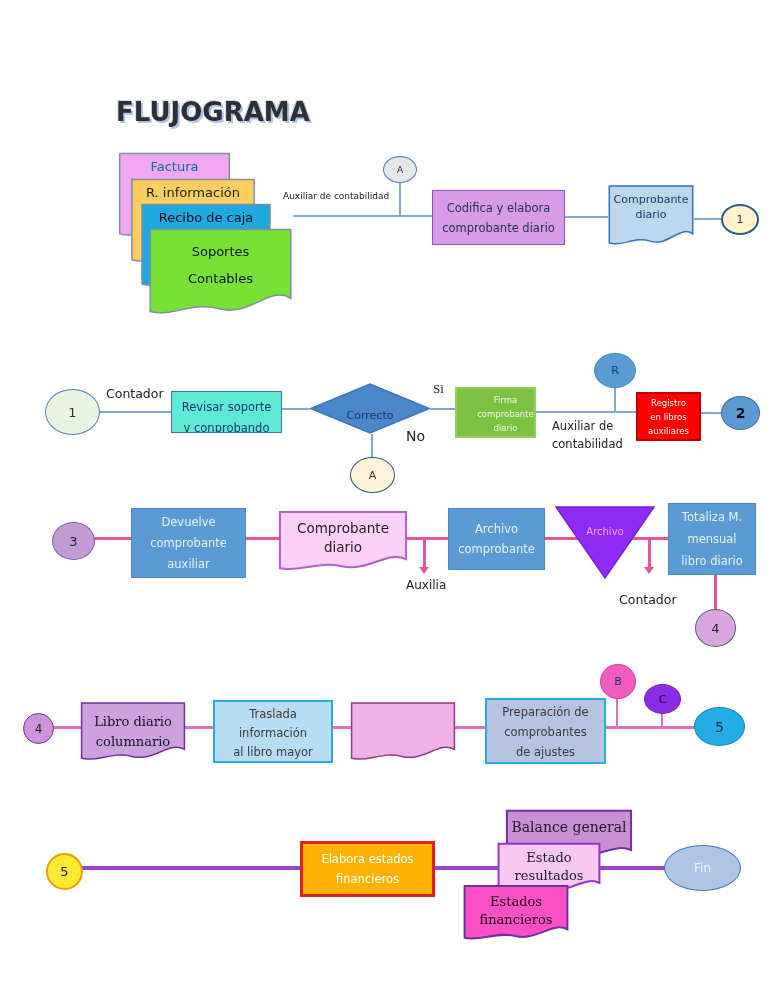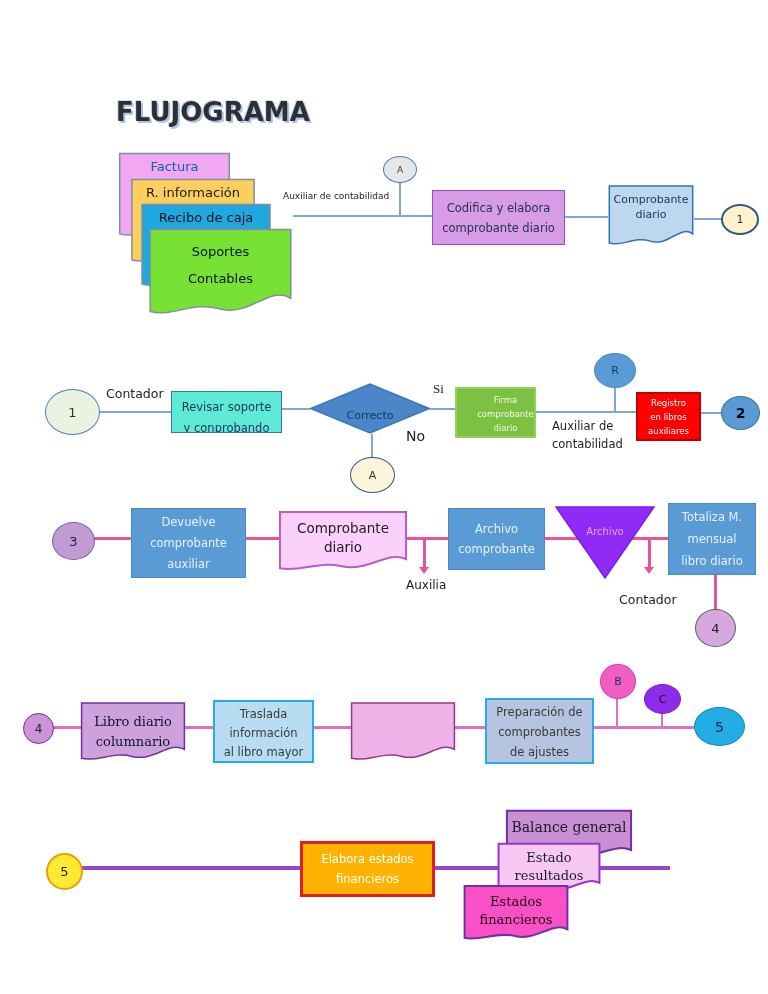--- a/index.html
+++ b/index.html
@@ -173,30 +173,30 @@
   <div class="ellipse" style="left:23px;top:713px;width:31px;height:31px;background:#CE93D8;border:1.5px solid #7030A0;">
     <span style="font-size:12px;color:#222;">4</span>
   </div>
   <div class="doc" style="left:80px;top:702px;width:106px;height:64px;z-index:2;">
     <svg viewBox="0 0 100 100" preserveAspectRatio="none">
         <path d="M1.5,1.5 L98.5,1.5 L98.5,74 C84,60 70,94 49,85 C31,77 17,94 1.5,88 Z" fill="#CDA2DC" stroke="#7030A0" stroke-width="1.5" vector-effect="non-scaling-stroke"></path>
       </svg>
     <div class="doc-label serif" style="top:10px;font-size:13px;line-height:20px;color:#101028;">Libro diario
 columnario</div>
   </div>
-  <div class="pbox" style="left:213px;top:700px;width:101px;height:63px;background:#B8DDF2;border:2px solid #29ABE2;font-size:11.5px;line-height:19px;padding-top:3px;color:#3A3A3A;">Traslada
+  <div class="pbox" style="left:213px;top:700px;width:120px;height:63px;background:#B8DDF2;border:2px solid #29ABE2;font-size:11.5px;line-height:19px;padding-top:3px;color:#3A3A3A;">Traslada
 información
 al libro mayor</div>
 
   <div class="doc" style="left:350px;top:702px;width:106px;height:64px;z-index:2;">
     <svg viewBox="0 0 100 100" preserveAspectRatio="none">
         <path d="M1.5,1.5 L98.5,1.5 L98.5,74 C84,60 70,94 49,85 C31,77 17,94 1.5,88 Z" fill="#F0B0E8" stroke="#8B3A8B" stroke-width="1.5" vector-effect="non-scaling-stroke"></path>
       </svg>
   </div>
-  <div class="pbox" style="left:485px;top:698px;width:109px;height:66px;background:#B5C4E0;border:2px solid #29ABE2;font-size:11.5px;line-height:20px;padding-top:2px;color:#3A3A3A;">Preparación de
+  <div class="pbox" style="left:485px;top:698px;width:121px;height:66px;background:#B5C4E0;border:2px solid #29ABE2;font-size:11.5px;line-height:20px;padding-top:2px;color:#3A3A3A;">Preparación de
 comprobantes
 de ajustes</div>
 
   <div class="ellipse" style="left:600px;top:664px;width:36px;height:35px;background:#F25DC3;border:1.5px solid #D040A8;">
     <span style="font-size:11px;color:#17365D;">B</span>
   </div>
   <div class="ellipse" style="left:644px;top:684px;width:37px;height:30px;background:#8C2BE8;border:1.5px solid #7A1FD0;">
     <span style="font-size:11px;color:#111;">C</span>
   </div>
   <div class="ellipse" style="left:694px;top:707px;width:51px;height:39px;background:#22AEE5;border:1.5px solid #1887B8;">
@@ -225,14 +225,17 @@
     <div class="doc-label serif" style="top:9px;font-size:14px;color:#1a1a2e;">Balance general</div>
   </div>
   <div class="doc" style="left:463px;top:885px;width:106px;height:60px;z-index:4;">
     <svg viewBox="0 0 100 100" preserveAspectRatio="none">
         <path d="M1.5,1.5 L98.5,1.5 L98.5,74 C84,60 70,94 49,85 C31,77 17,94 1.5,88 Z" fill="#FA50C6" stroke="#7030A0" stroke-width="2" vector-effect="non-scaling-stroke"></path>
       </svg>
     <div class="doc-label serif" style="top:8px;font-size:13px;line-height:18px;color:#201;">Estados
 financieros</div>
   </div>
 
+  <div class="ellipse" style="left:664px;top:845px;width:77px;height:46px;background:#AEC6E4;border:1.5px solid #4472C4;">
+    <span style="font-size:12px;color:#EFF3FA;">Fin</span>
+  </div>
 
 </div>
 
 </body></html>

